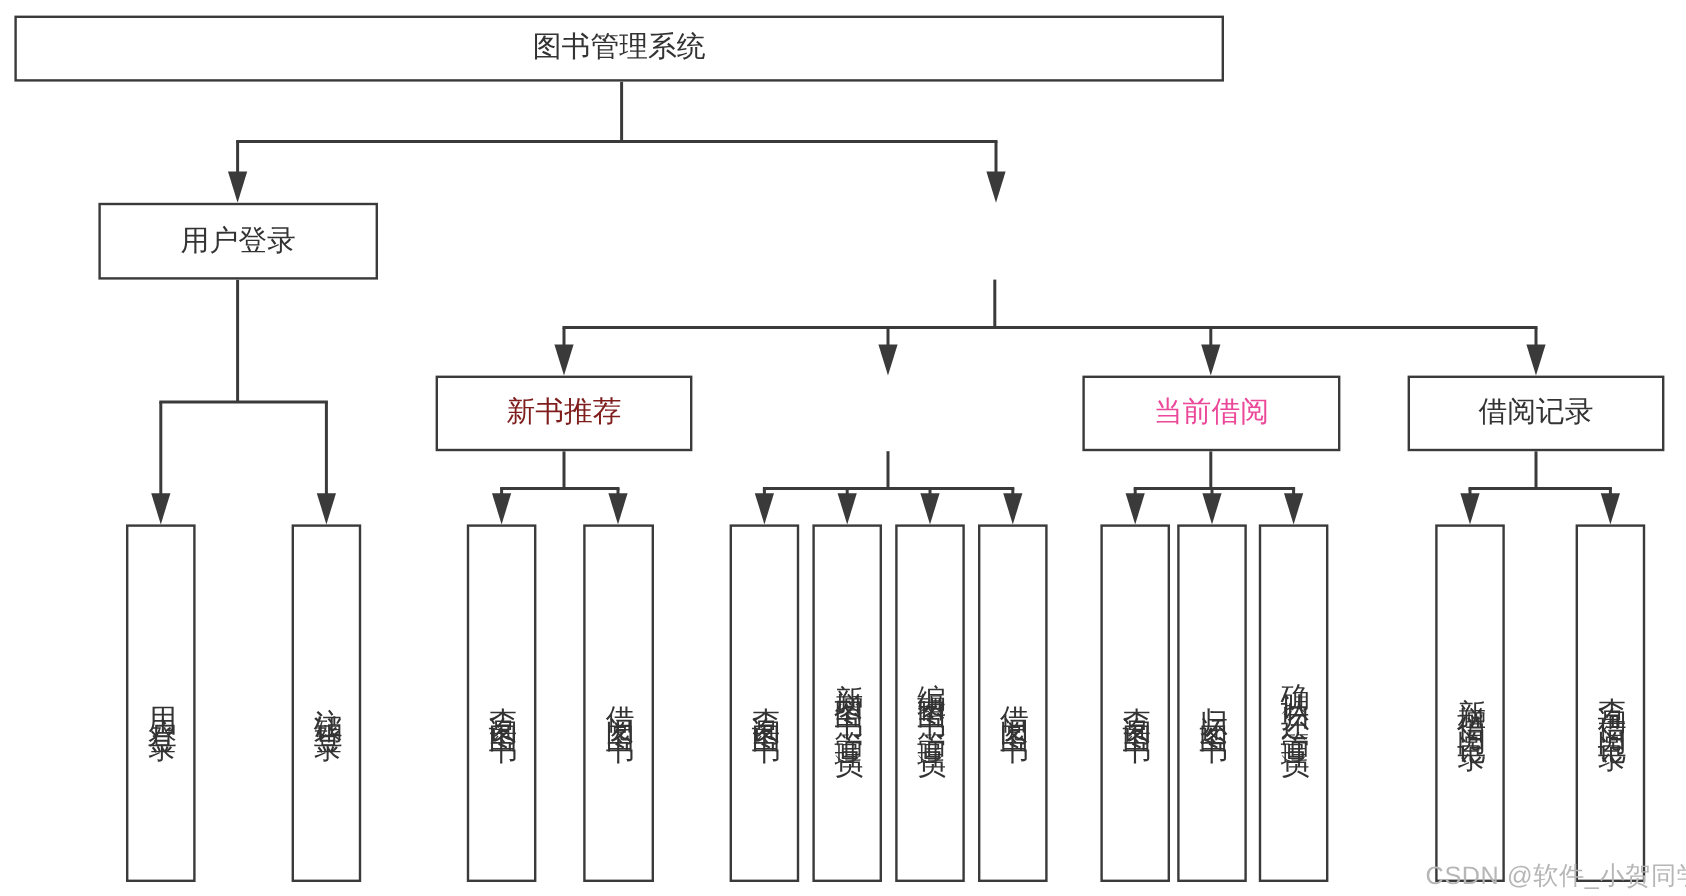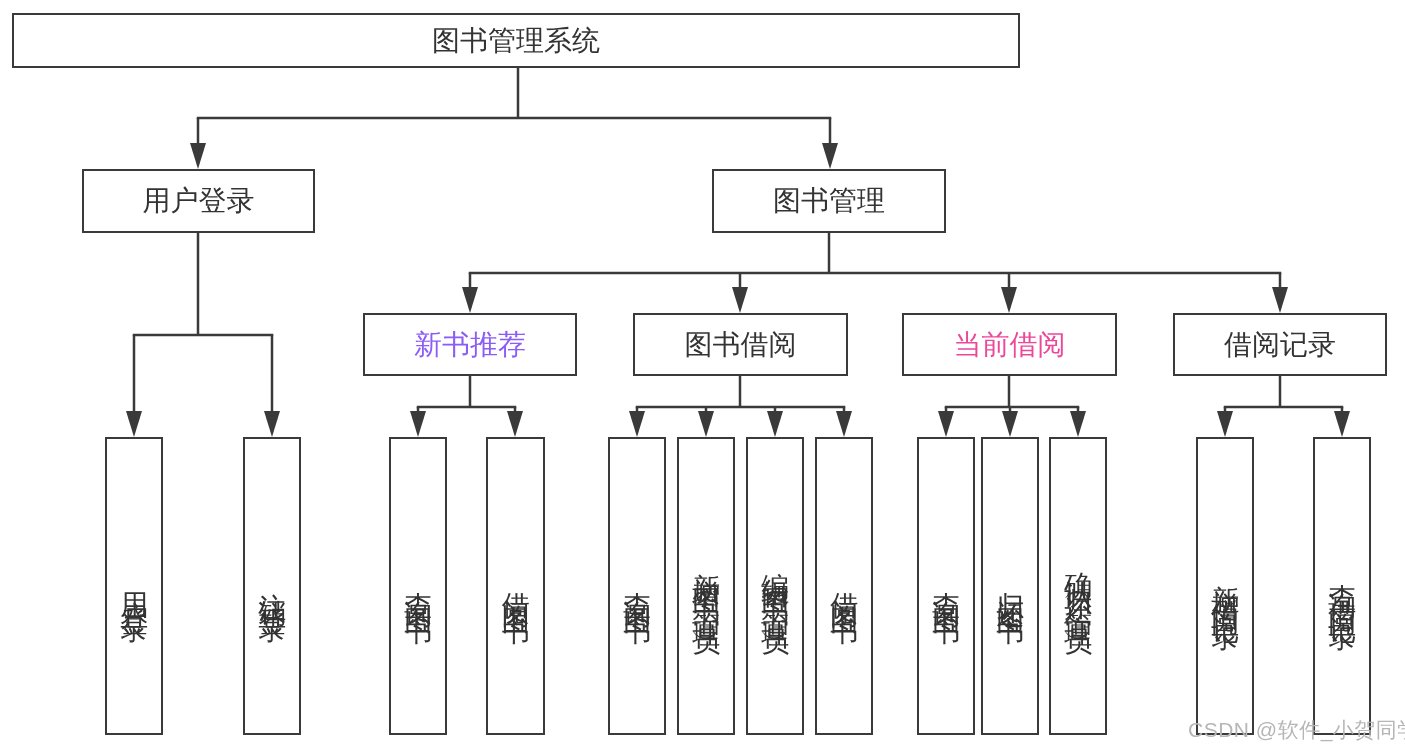--- a/index.html
+++ b/index.html
@@ -19,21 +19,21 @@
   }
   .node {
     position: absolute;
     box-sizing: border-box;
     background: #ffffff;
     border: 2.5px solid #3a3a3a;
     display: flex;
     align-items: center;
     justify-content: center;
     color: #333333;
-    font-size: 28px;
+    font-size: 24px;
     line-height: 1.2;
     z-index: 2;
   }
   .node .label { white-space: nowrap; }
   .node.v .label {
     writing-mode: vertical-rl;
     text-orientation: mixed;
     letter-spacing: 8px;
     white-space: normal;
   }
@@ -121,28 +121,22 @@
       </g>
     </svg>
 
   <div class="watermark" style="color: rgb(182, 182, 182);">CSDN @软件_小贺同学</div>
 <div class="node h" style="left: 12px; top: 13px; width: 1008px; height: 55px; border-color: rgb(58, 58, 58); color: rgb(51, 51, 51);">
       <span class="label">图书管理系统</span>
     </div>
     <div class="node h" style="left: 82px; top: 169px; width: 233px; height: 64px; border-color: rgb(58, 58, 58); color: rgb(51, 51, 51);">
       <span class="label">用户登录</span>
     </div>
-    <div class="node h" style="left: 712px; top: 169px; width: 234px; height: 64px; border-color: rgb(58, 58, 58); color: rgb(51, 51, 51);">
-      <span class="label">图书管理</span>
-    </div>
-    <div class="node h" style="left: 363px; top: 313px; width: 214px; height: 63px; border-color: rgb(58, 58, 58); color: #8b5cf6;">
+    <div class="node h" style="left: 363px; top: 313px; width: 214px; height: 63px; border-color: rgb(58, 58, 58); color: #7f1d1d;">
       <span class="label">新书推荐</span>
-    </div>
-    <div class="node h" style="left: 633px; top: 313px; width: 215px; height: 63px; border-color: rgb(58, 58, 58); color: rgb(51, 51, 51);">
-      <span class="label">图书借阅</span>
     </div>
     <div class="node h" style="left: 902px; top: 313px; width: 215px; height: 63px; border-color: rgb(58, 58, 58); color: #ec4899;">
       <span class="label">当前借阅</span>
     </div>
     <div class="node h" style="left: 1173px; top: 313px; width: 214px; height: 63px; border-color: rgb(58, 58, 58); color: rgb(51, 51, 51);">
       <span class="label">借阅记录</span>
     </div>
     <div class="node v" style="left: 105px; top: 437px; width: 58px; height: 298px; border-color: rgb(58, 58, 58); color: rgb(51, 51, 51);">
       <span class="label">用户登录</span>
     </div>

